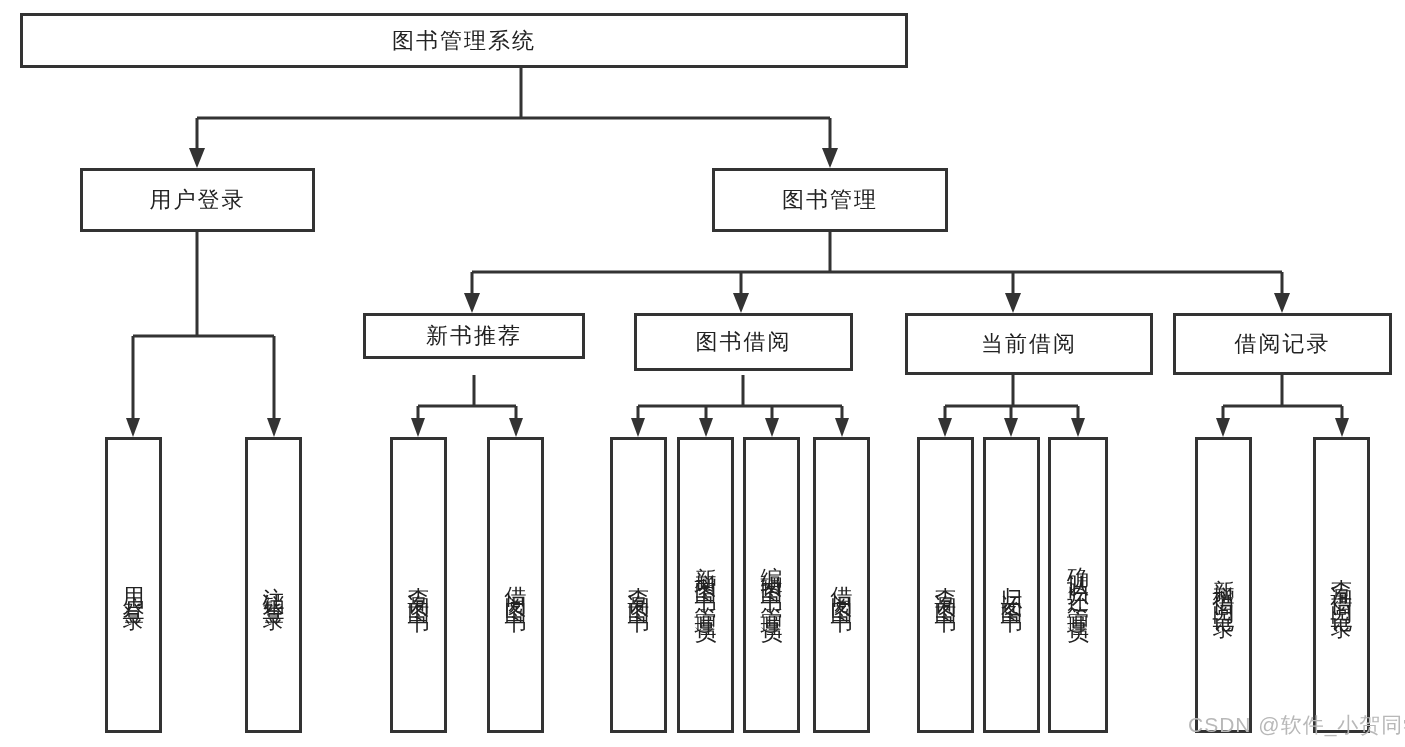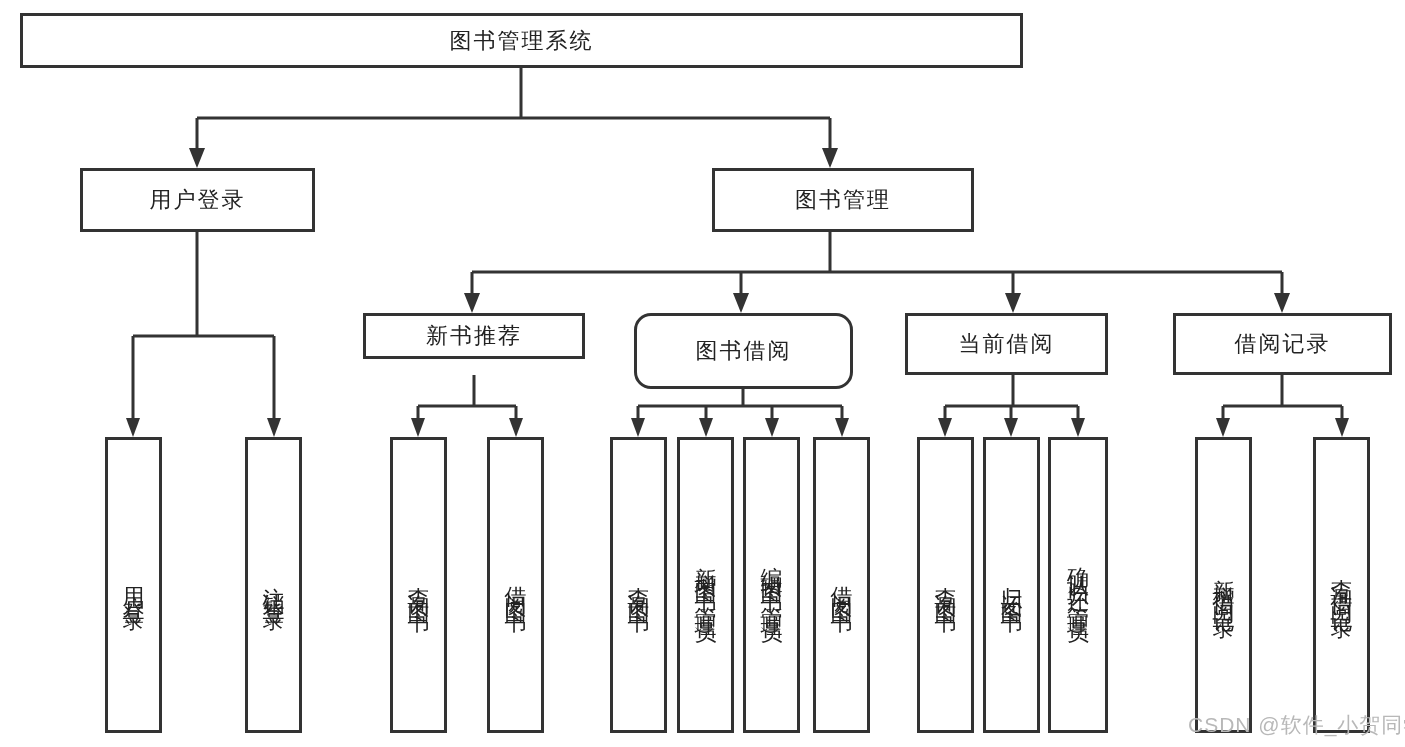--- a/index.html
+++ b/index.html
@@ -90,38 +90,38 @@
     <polygon points="706,437 699,418 713,418" fill="#333333"></polygon>
     <polygon points="772,437 765,418 779,418" fill="#333333"></polygon>
     <polygon points="842,437 835,418 849,418" fill="#333333"></polygon>
     <polygon points="945,437 938,418 952,418" fill="#333333"></polygon>
     <polygon points="1011,437 1004,418 1018,418" fill="#333333"></polygon>
     <polygon points="1078,437 1071,418 1085,418" fill="#333333"></polygon>
     <polygon points="1223,437 1216,418 1230,418" fill="#333333"></polygon>
     <polygon points="1342,437 1335,418 1349,418" fill="#333333"></polygon>
   </svg>
 
-  <div class="node h" style="left:20px; top:13px; width:1003px; height:55px;">
+  <div class="node h" style="left:20px; top:13px; width:888px; height:55px;">
     <span class="label">图书管理系统</span>
   </div>
 
   <div class="node h" style="left:80px; top:168px; width:235px; height:64px;">
     <span class="label">用户登录</span>
   </div>
-  <div class="node h" style="left:712px; top:168px; width:262px; height:64px;">
+  <div class="node h" style="left:712px; top:168px; width:236px; height:64px;">
     <span class="label">图书管理</span>
   </div>
 
   <div class="node h" style="left:363px; top:313px; width:222px; height:46px;">
     <span class="label">新书推荐</span>
   </div>
-  <div class="node h" style="left:634px; top:313px; width:219px; height:76px;border-radius:17px;">
+  <div class="node h" style="left:634px; top:313px; width:219px; height:58px;">
     <span class="label">图书借阅</span>
   </div>
-  <div class="node h" style="left:905px; top:313px; width:203px; height:62px;">
+  <div class="node h" style="left:905px; top:313px; width:248px; height:62px;">
     <span class="label">当前借阅</span>
   </div>
   <div class="node h" style="left:1173px; top:313px; width:219px; height:62px;">
     <span class="label">借阅记录</span>
   </div>
 
   <div class="node v" style="left:105px; top:437px; width:57px; height:296px;">
     <span class="label">用户登录</span>
   </div>
   <div class="node v" style="left:245px; top:437px; width:57px; height:296px;">

